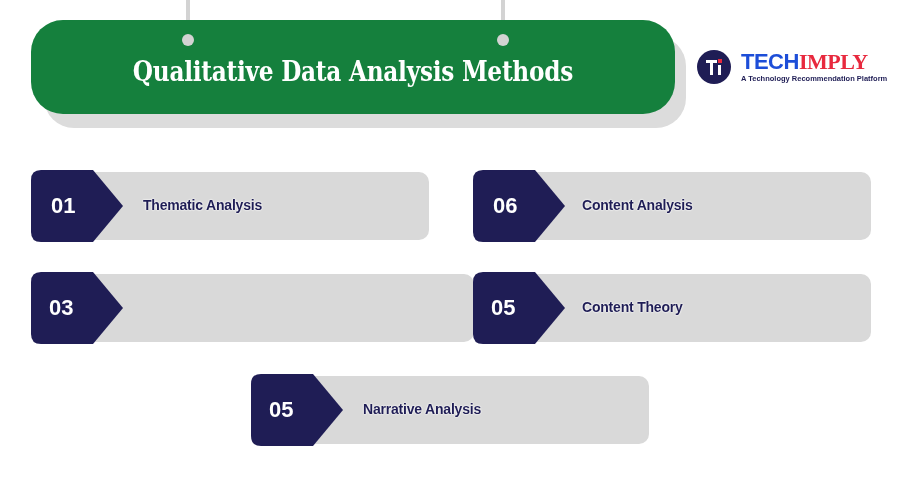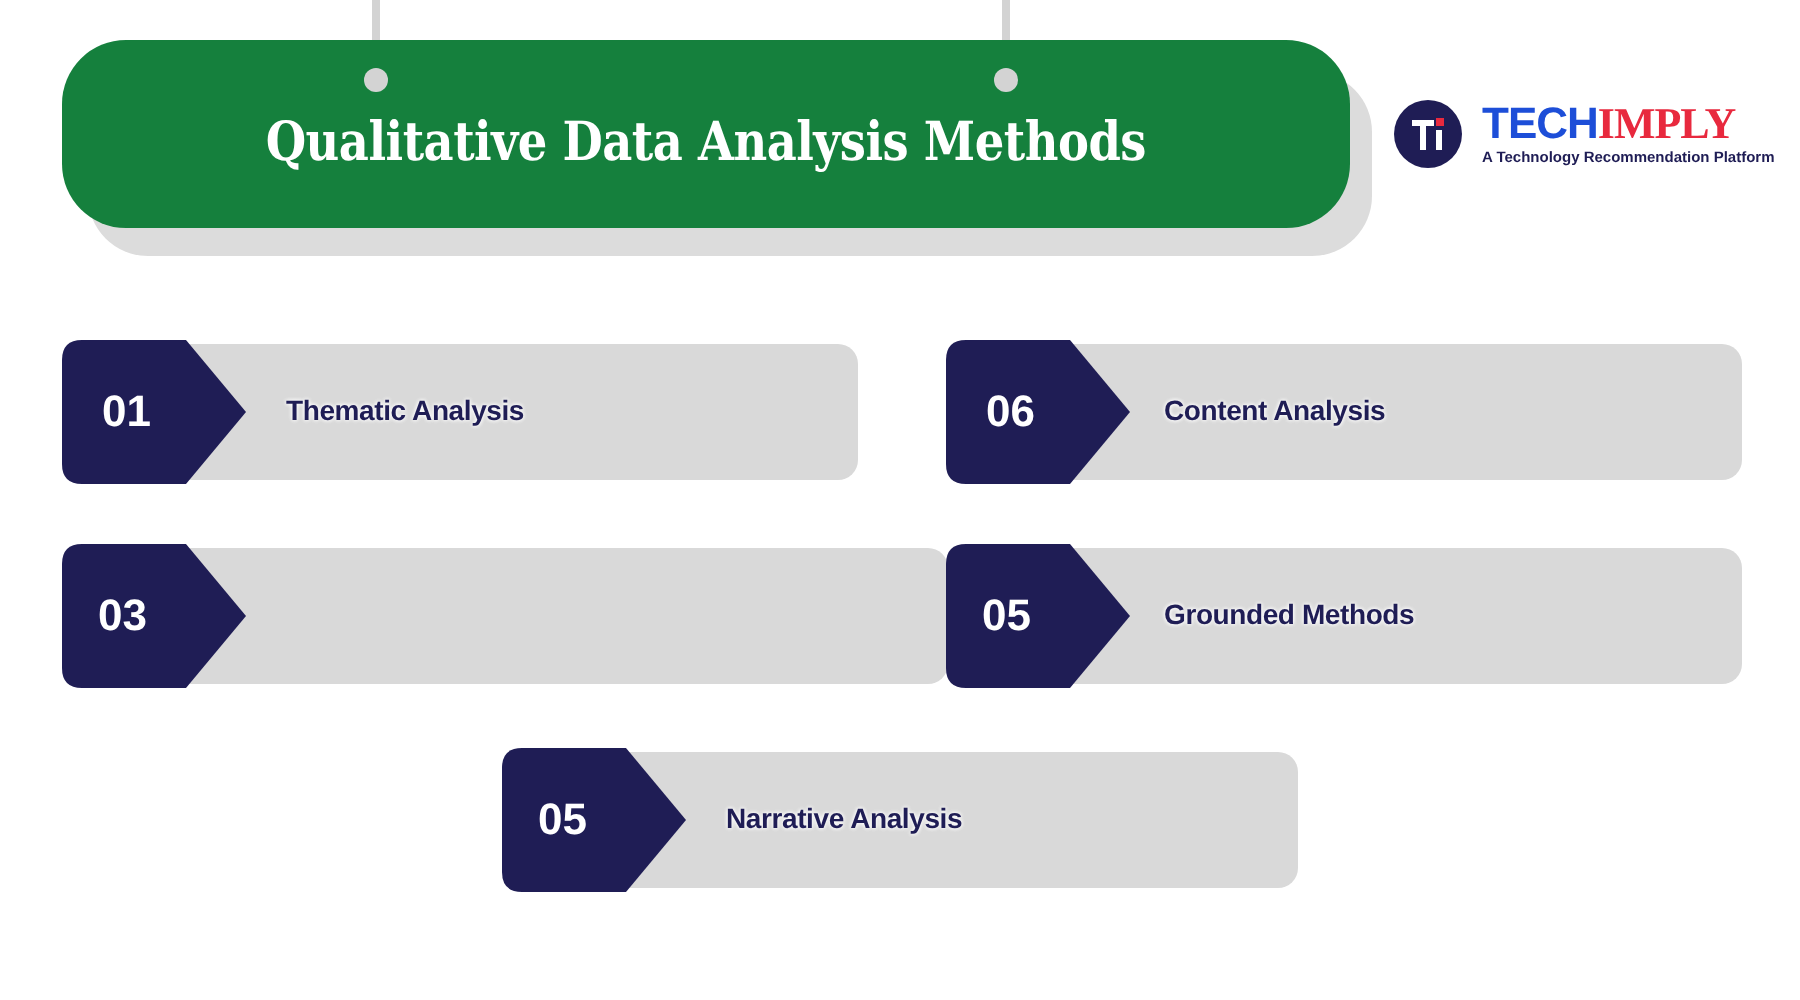--- a/index.html
+++ b/index.html
@@ -78,21 +78,21 @@
     </svg>
   <div class="card-num" style="left:18px;">03</div>
 </div>
 
 <div class="card" style="left:473px; top:272px;">
   <div class="card-bg"></div>
   <svg class="card-tab" viewBox="0 0 92 72">
       <path d="M10 0 H62 L92 36 L62 72 H10 Q0 72 0 62 V10 Q0 0 10 0 Z" fill="#1f1d55"></path>
     </svg>
   <div class="card-num" style="left:18px;">05</div>
-  <div class="card-label" style="left:109px;">Grounded Methods</div>
+  <div class="card-label" style="left:109px;">Content Theory</div>
 </div>
 
 <div class="card" style="left:251px; top:374px;">
   <div class="card-bg"></div>
   <svg class="card-tab" viewBox="0 0 92 72">
       <path d="M10 0 H62 L92 36 L62 72 H10 Q0 72 0 62 V10 Q0 0 10 0 Z" fill="#1f1d55"></path>
     </svg>
   <div class="card-num" style="left:18px;">05</div>
   <div class="card-label">Narrative Analysis</div>
 </div>

